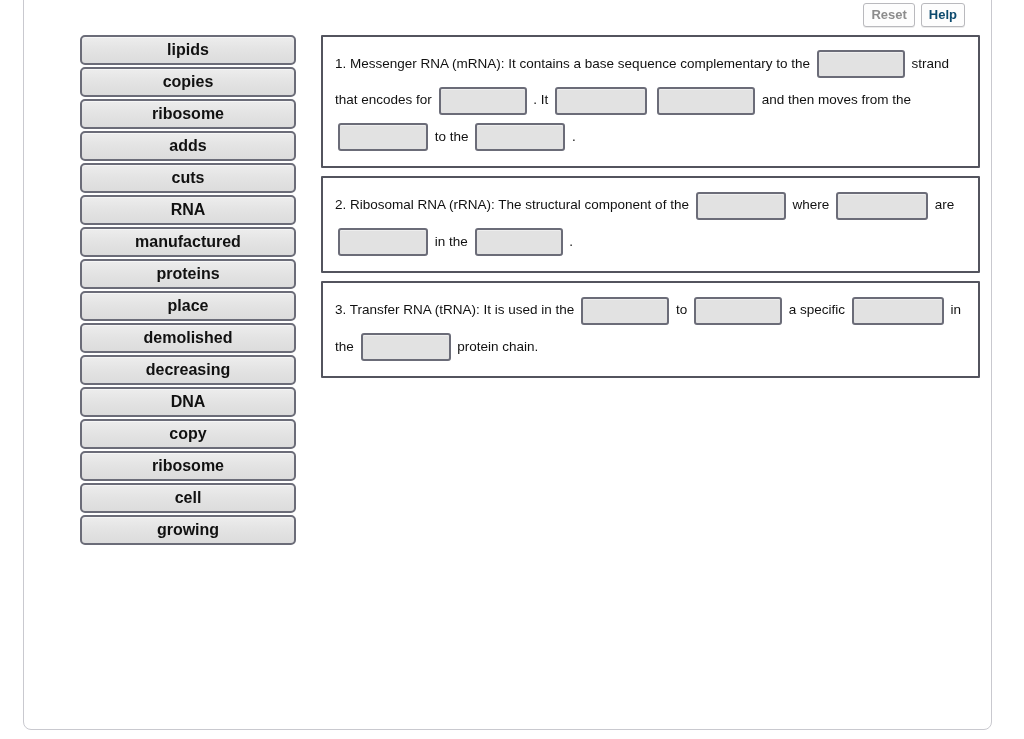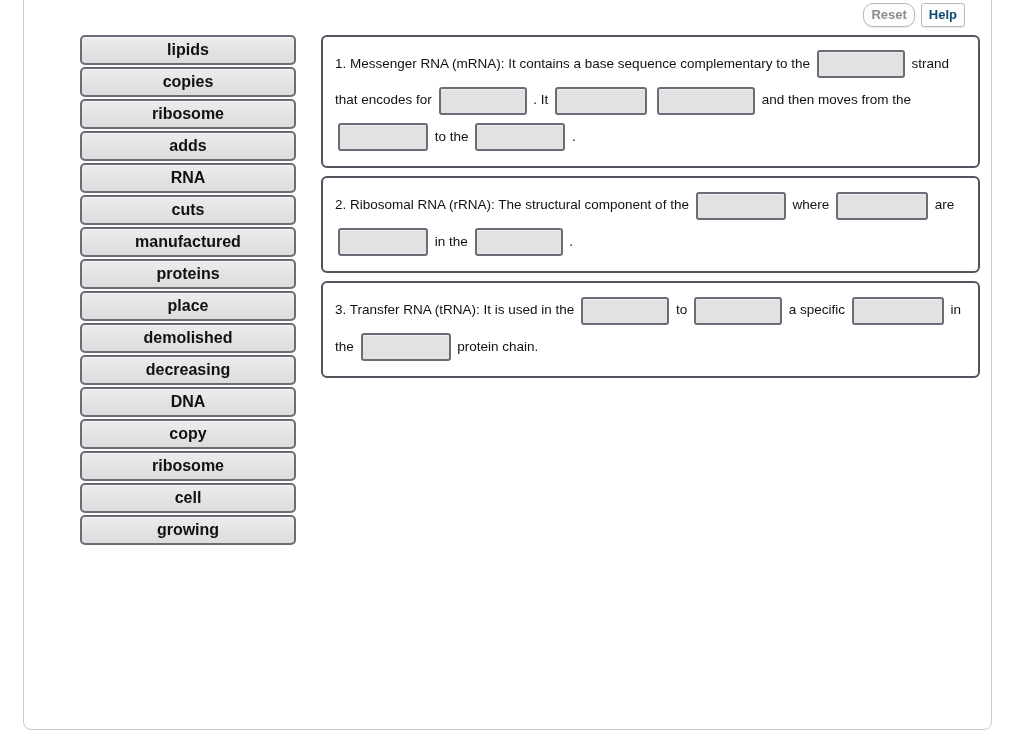--- a/index.html
+++ b/index.html
@@ -48,21 +48,20 @@
     background: #fdfdfd;
     border: 1px solid #b9b9bd;
     border-radius: 3px;
     box-shadow: 0 1px 0 rgba(0,0,0,0.08);
     cursor: pointer;
     white-space: nowrap;
   }
   .tool-btn.disabled {
     color: #8c8c8c;
     cursor: default;
-    border-radius: 10px;
   }
   .tool-btn.enabled {
     color: #0c4a6e;
   }
 
   
   #word-bank {
     position: absolute;
     left: 56px;
     top: 48px;
@@ -88,21 +87,21 @@
 
   
   #questions {
     position: absolute;
     left: 297px;
     top: 48px;
     width: 659px;
   }
   .q-panel {
     border: 2px solid #53545e;
-    border-radius: 6px;
+    border-radius: 1px;
     background: #ffffff;
     box-sizing: border-box;
     padding: 9px 12px 11px 12px;
     margin-bottom: 8px;
   }
   .q-line {
     font-size: 13.5px;
     line-height: 36px;
     color: #111111;
   }
@@ -136,22 +135,22 @@
   <div id="toolbar">
     <button class="tool-btn disabled">Reset</button>
     <button class="tool-btn enabled">Help</button>
   </div>
 
   <div id="word-bank">
     <div class="word-tile">lipids</div>
     <div class="word-tile">copies</div>
     <div class="word-tile">ribosome</div>
     <div class="word-tile">adds</div>
+    <div class="word-tile">cuts</div>
     <div class="word-tile">RNA</div>
-    <div class="word-tile">cuts</div>
     <div class="word-tile">manufactured</div>
     <div class="word-tile">proteins</div>
     <div class="word-tile">place</div>
     <div class="word-tile">demolished</div>
     <div class="word-tile">decreasing</div>
     <div class="word-tile">DNA</div>
     <div class="word-tile">copy</div>
     <div class="word-tile">ribosome</div>
     <div class="word-tile">cell</div>
     <div class="word-tile">growing</div>

